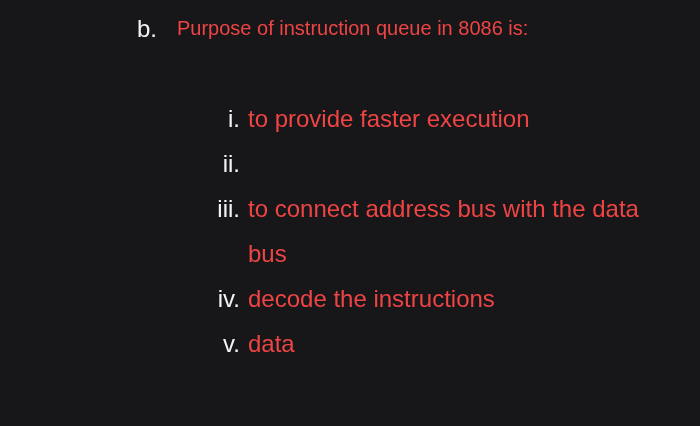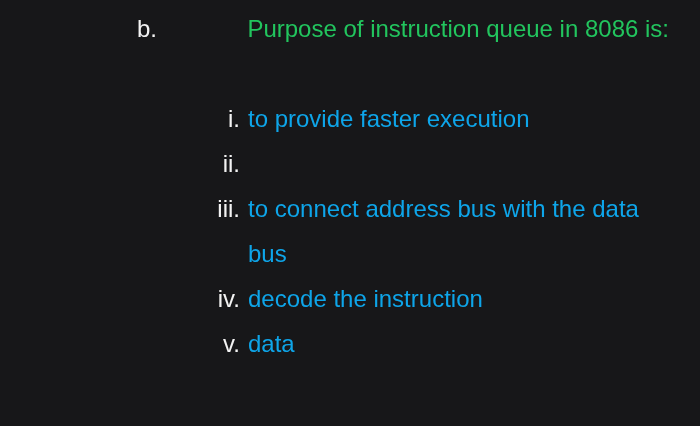--- a/index.html
+++ b/index.html
@@ -39,25 +39,24 @@
     flex: 0 0 auto;
     width: 40px;
     text-align: left;
     color: #f3f3f3;
     font-size: 24px;
     line-height: 45px;
   }
 
   .question-text {
     flex: 1 1 auto;
-    color: #22c55e;
-    font-size: 24px;
+    color: #ef4444;
+    font-size: 20px;
     line-height: 45px;
     max-width: 492px;
-    text-align: right;
   }
 
   
   .options-list {
     position: absolute;
     left: 203px;
     top: 96px;
     width: 460px;
   }
 
@@ -72,21 +71,21 @@
     text-align: right;
     padding-right: 8px;
     box-sizing: border-box;
     color: #f3f3f3;
     font-size: 24px;
     line-height: 45px;
   }
 
   .option-text {
     flex: 1 1 auto;
-    color: #0ea5e9;
+    color: #ef4444;
     font-size: 24px;
     line-height: 45px;
     max-width: 395px;
   }
 </style>
 </head>
 <body>
 
 <div class="page">
 
@@ -108,21 +107,21 @@
       <div class="option-marker">ii.</div>
     </div>
 
     <div class="option-row">
       <div class="option-marker">iii.</div>
       <div class="option-text">to connect address bus with the data bus</div>
     </div>
 
     <div class="option-row">
       <div class="option-marker">iv.</div>
-      <div class="option-text">decode the instruction</div>
+      <div class="option-text">decode the instructions</div>
     </div>
 
     <div class="option-row">
       <div class="option-marker">v.</div>
       <div class="option-text">data</div>
     </div>
 
   </div>
 
 </div>

